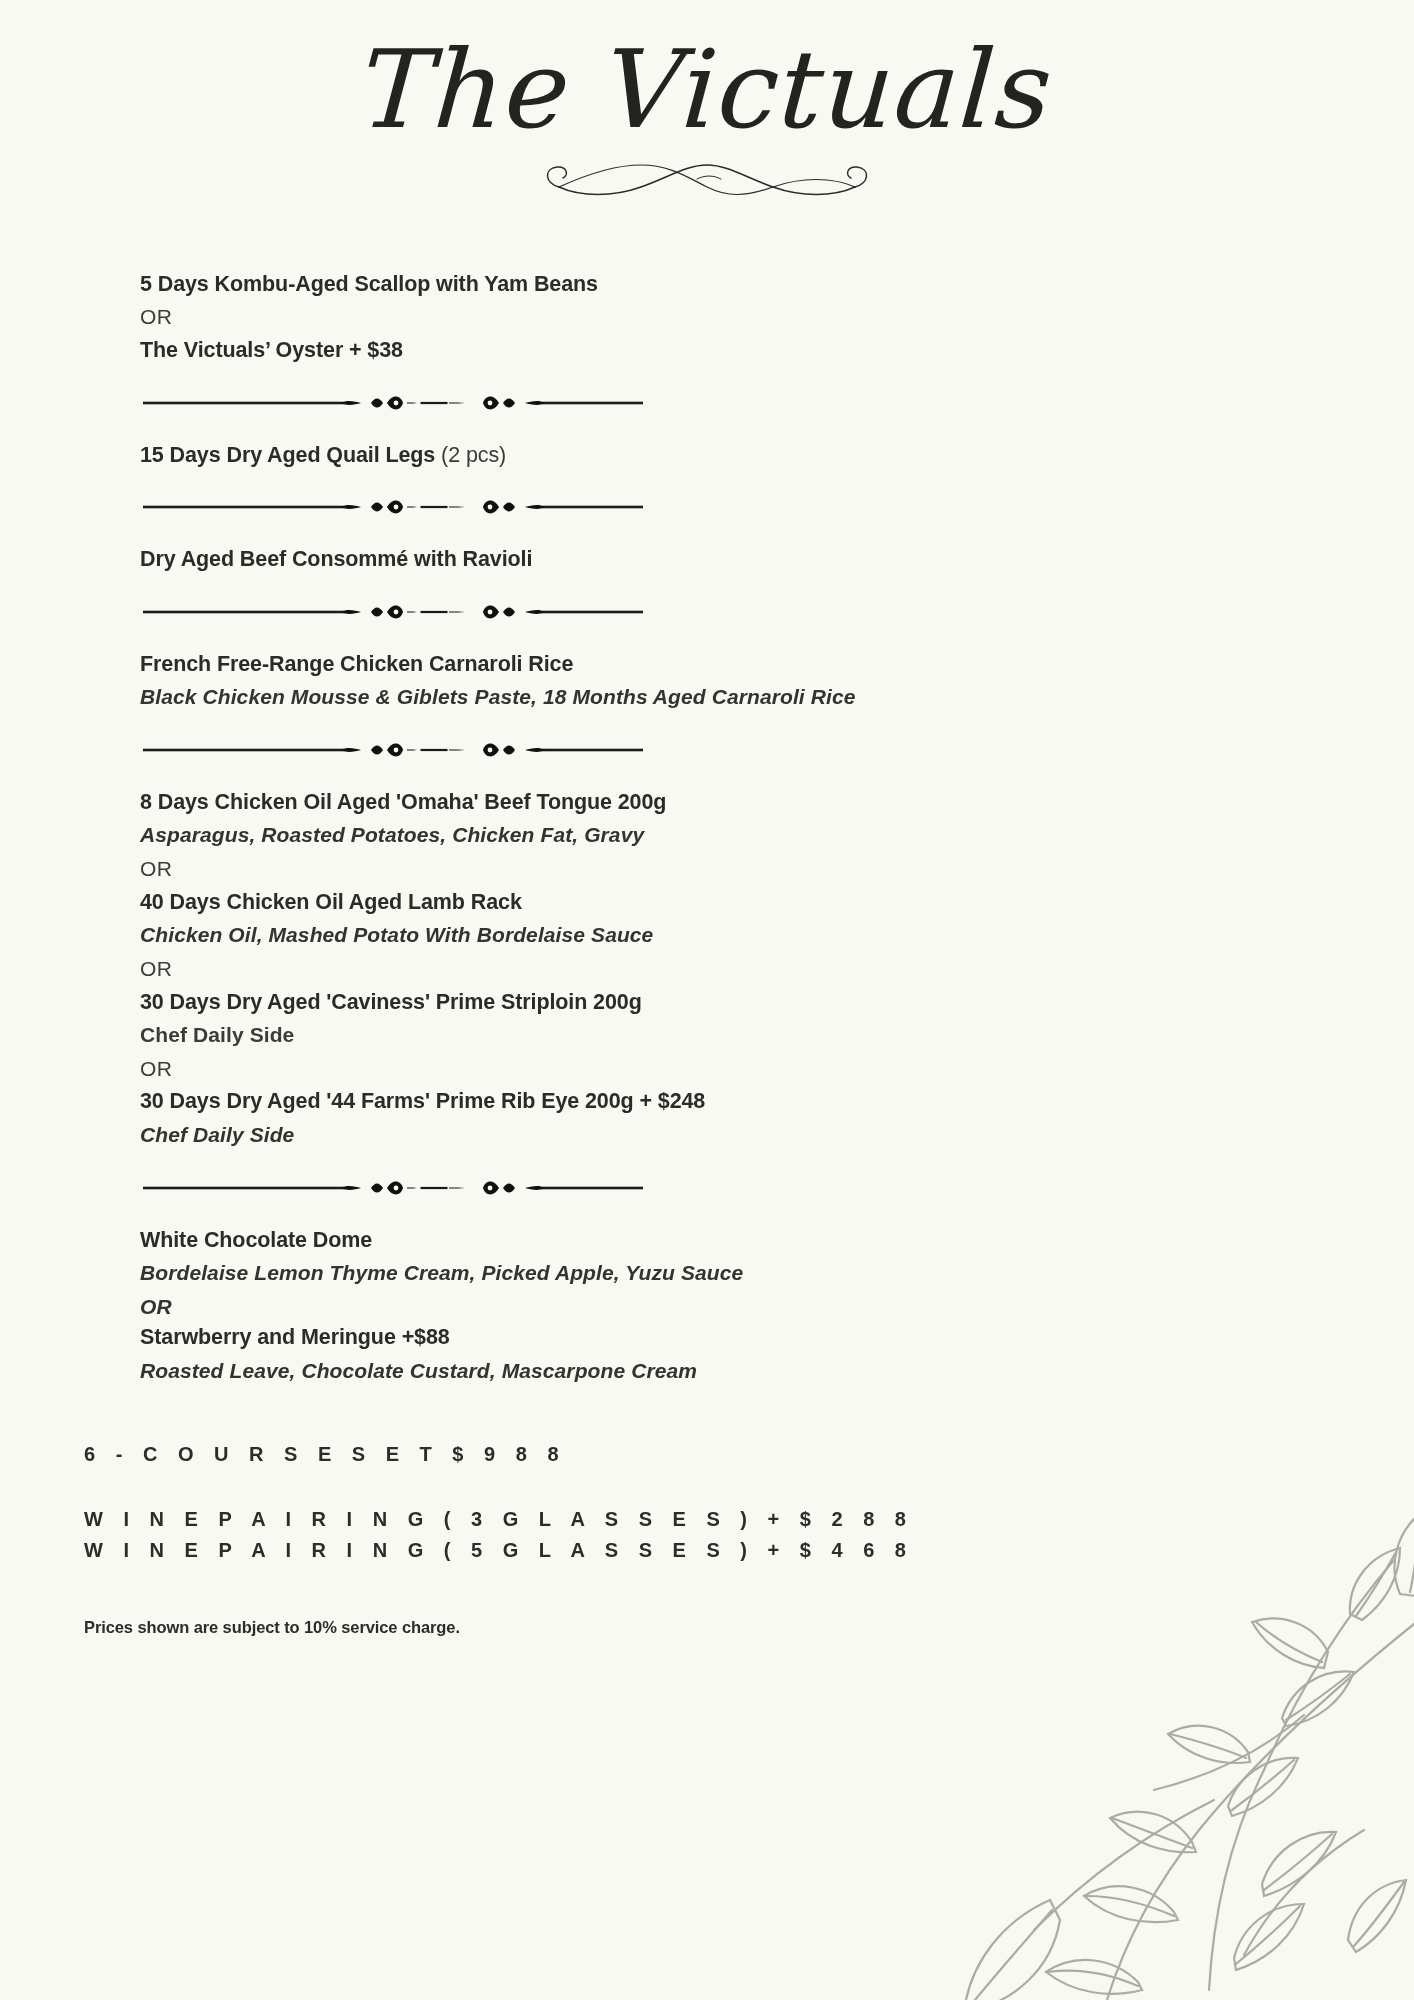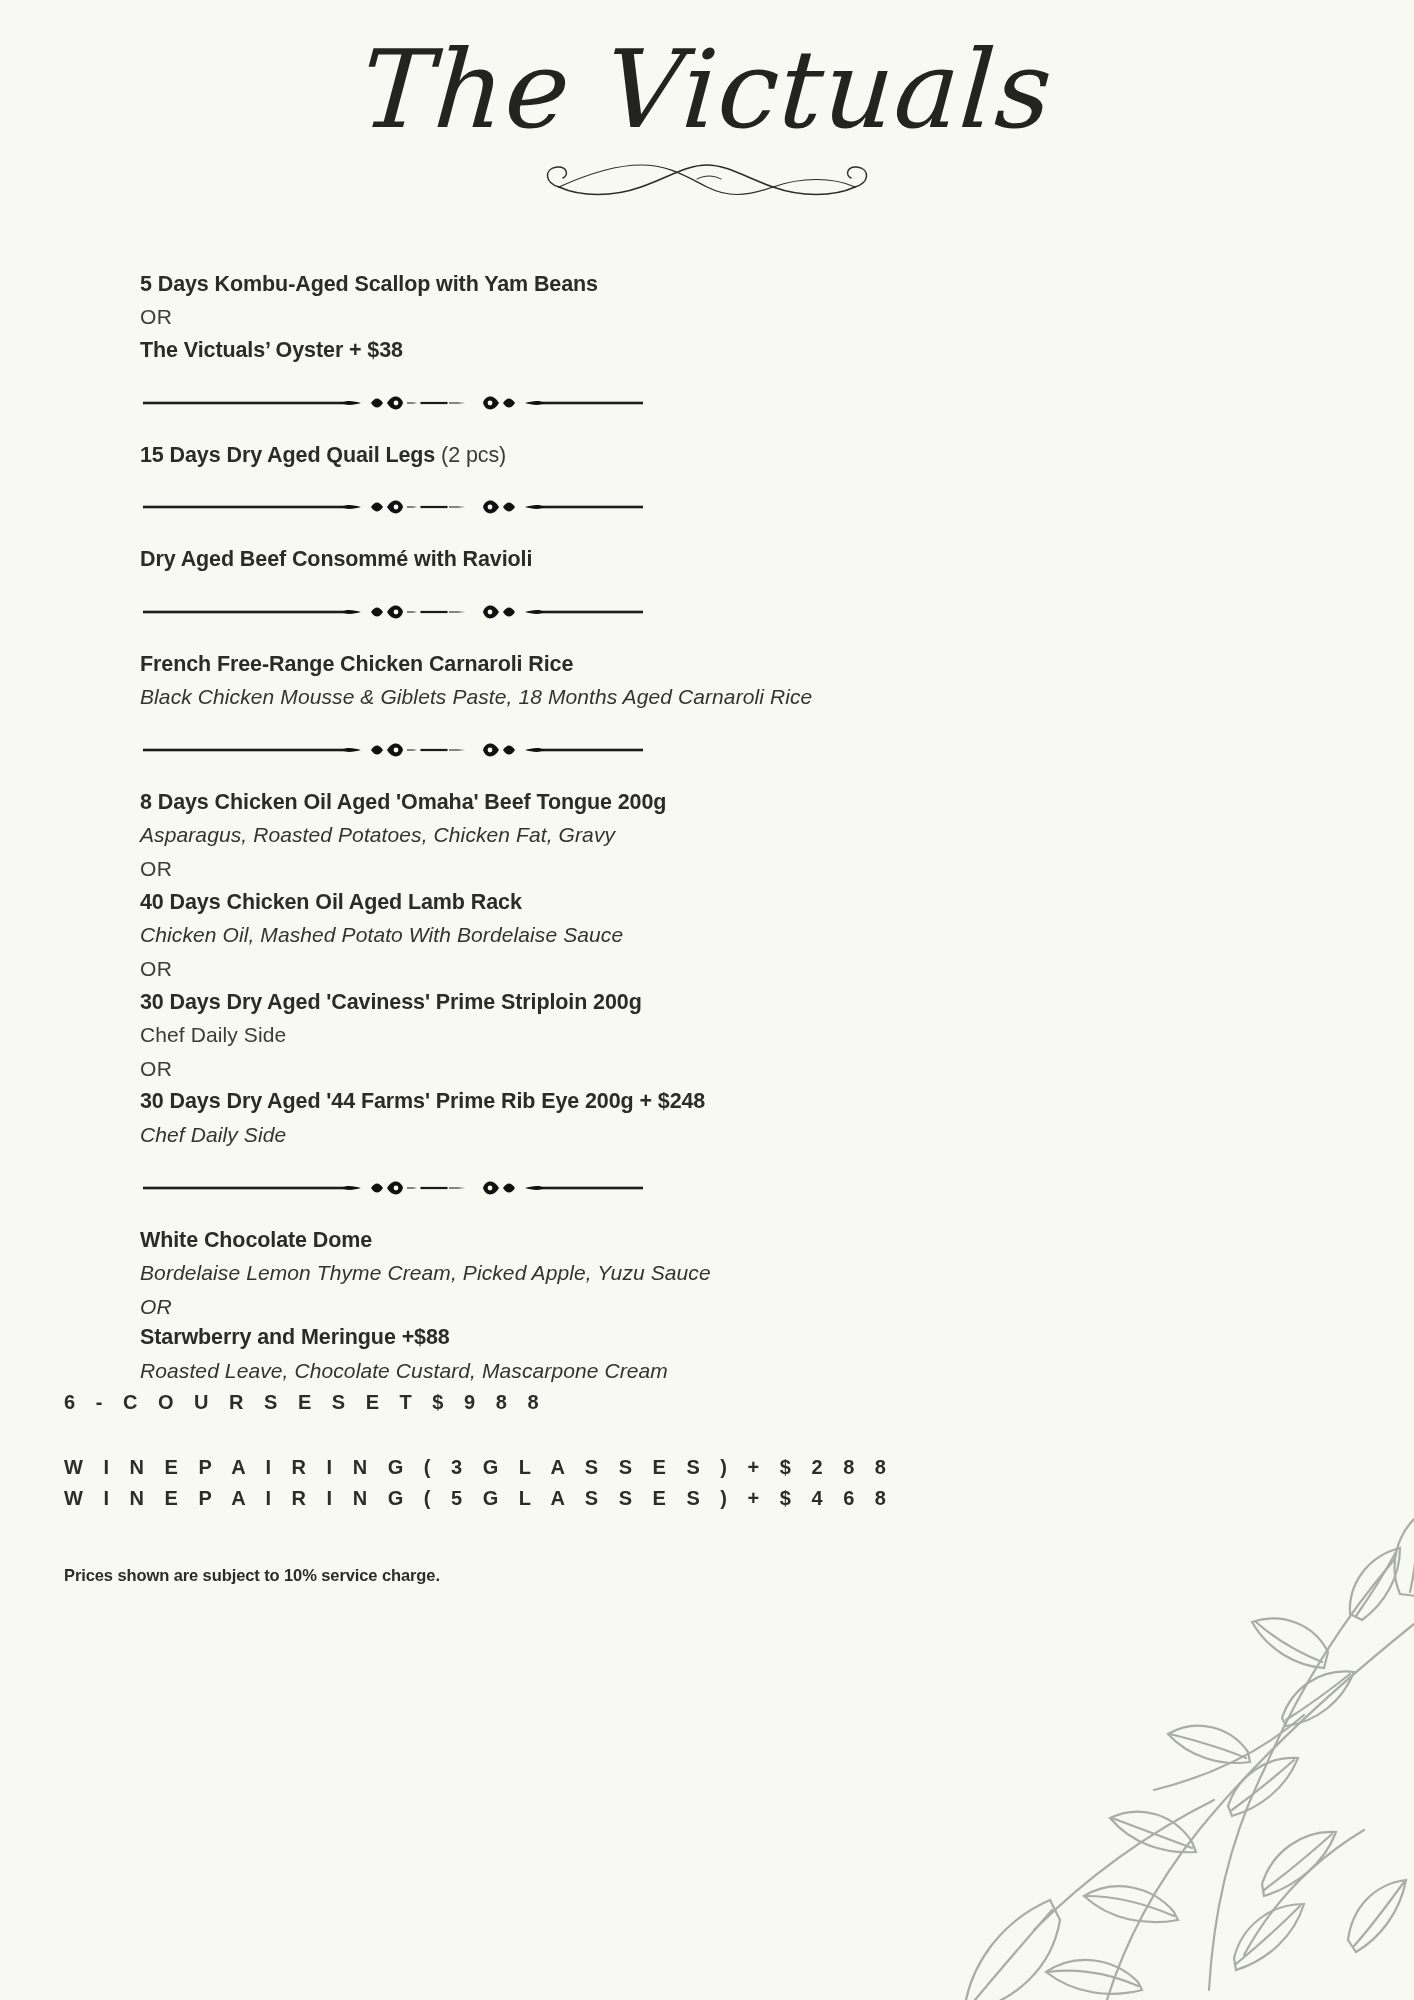--- a/index.html
+++ b/index.html
@@ -79,21 +79,21 @@
     margin: 0;
   }
   .dish-name .qty {
     font-weight: 400;
     color: #3a3a36;
   }
 
   .dish-desc {
     font-family: "Liberation Sans", sans-serif;
     font-style: italic;
-    font-weight: 400;
+    font-weight: 700;
     font-size: 21px;
     color: #33332f;
     line-height: 1.46;
     margin: 3px 0 0 0;
     letter-spacing: 0.1px;
   }
 
   .dish-desc.upright {
     font-style: normal;
     color: #3b3b37;
@@ -117,21 +117,22 @@
     margin: 22px 0 22px 3px;
   }
 
   
   .course-1 { margin-top: 6px; }
 
   
   .pricing {
     position: relative;
     z-index: 2;
-    padding: 0 0 0 64px;
+    padding: 0 0 0 84px;
+    margin-top: 52px;
   }
   .price-line {
     font-family: "Liberation Sans", sans-serif;
     font-weight: 700;
     font-size: 20px;
     letter-spacing: 7.5px;
     color: #2c2c29;
     line-height: 1.55;
     margin: 0;
     white-space: nowrap;

